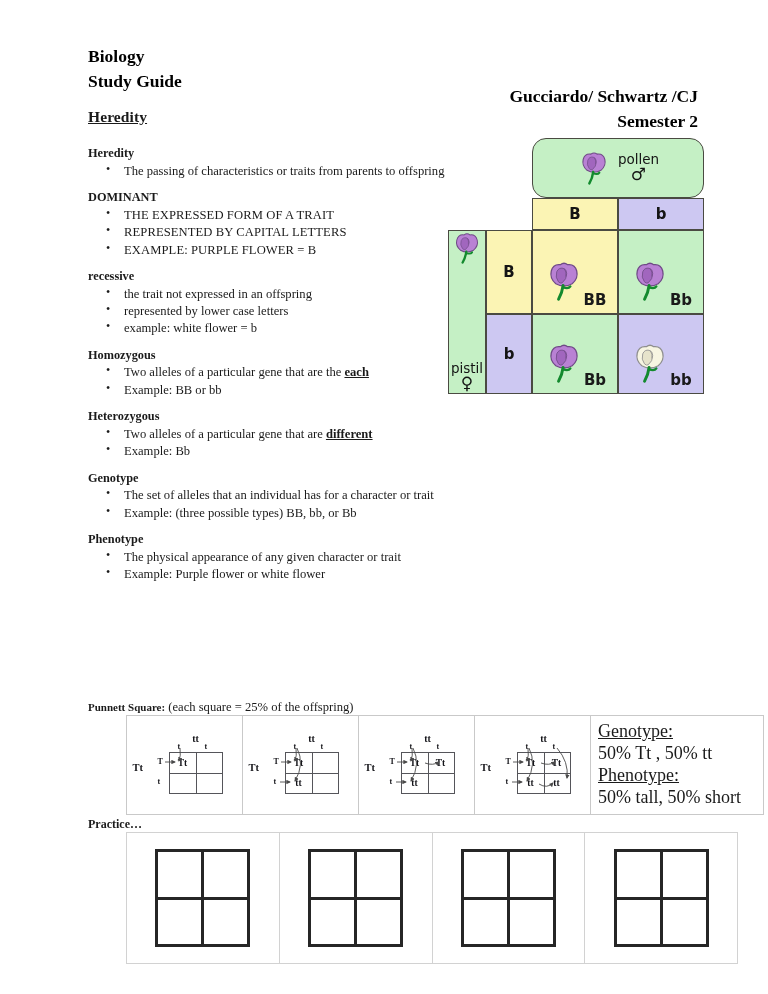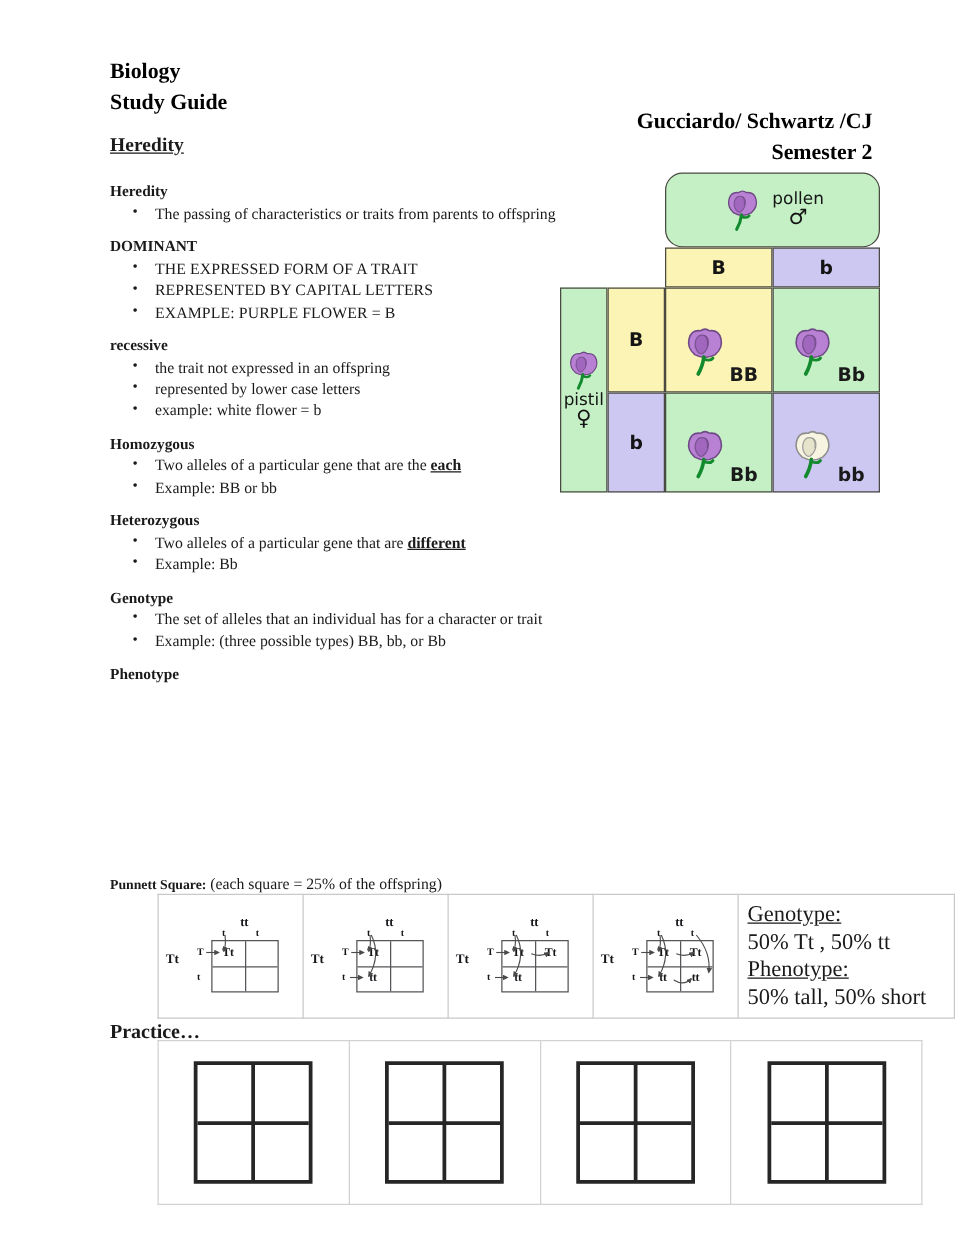--- a/index.html
+++ b/index.html
@@ -266,21 +266,21 @@
     line-height: 1.22;
     font-family: "Liberation Serif", "DejaVu Serif", serif;
   }
   .result-box .hdr { text-decoration: underline; }
 
   
   .practice-label {
     position: absolute;
     left: 88px;
     top: 817px;
-    font-size: 16px;
+    font-size: 12px;
     font-weight: bold;
   }
   .practice-table {
     position: absolute;
     left: 126px;
     top: 832px;
     width: 612px;
     height: 132px;
     border-collapse: collapse;
     table-layout: fixed;
@@ -378,20 +378,24 @@
       </div>
       <div class="term-block wide">
         <div class="term-head">Genotype</div>
         <ul class="term-list">
           <li><span>The set of alleles that an individual has for a character or trait</span></li>
           <li><span>Example:  (three possible types)  BB, bb, or Bb</span></li>
         </ul>
       </div>
       <div class="term-block wide">
         <div class="term-head">Phenotype</div>
+        <ul class="term-list">
+          <li><span>The physical appearance of any given character or trait</span></li>
+          <li><span>Example:  Purple flower or white flower</span></li>
+        </ul>
       </div>
     </div>
 
   <div class="illus" id="illustration">
       <div class="cell pollen-head" style="left: 84px; top: 0px; width: 172px; height: 60px; background: rgb(197, 240, 197); border-radius: 14px;">
         <svg class="flower" width="34" height="36" viewBox="0 0 44 46">
           <path d="M13 26 Q6 20 8 12 Q10 4 18 5 Q22 2 26 5 Q34 4 36 12 Q38 20 31 26 Q22 31 13 26 Z" fill="#b981d4" stroke="#6f4a86" stroke-width="1.4"></path>
           <path d="M16 24 Q12 19 14 13 Q16 8 21 9 Q25 10 25 15 Q25 21 20 25 Q18 26 16 24 Z" fill="#9d62bb" stroke="#6f4a86" stroke-width="1.1" opacity="0.85"></path>
           <path d="M22 9 Q25 13 24 18" fill="none" stroke="#6f4a86" stroke-width="1" opacity="0.7"></path>
           <path d="M21 28 Q20 36 16 43" fill="none" stroke="#138a2e" stroke-width="3.2" stroke-linecap="round"></path>
@@ -401,21 +405,21 @@
           <span class="lbl-sm">pollen</span>
           <span class="sym">♂</span>
         </span>
       </div>
       <div class="cell " style="left: 84px; top: 60px; width: 86px; height: 32px; background: rgb(251, 244, 180);">
         <span class="lbl">B</span>
       </div>
       <div class="cell " style="left: 170px; top: 60px; width: 86px; height: 32px; background: rgb(205, 200, 242);">
         <span class="lbl">b</span>
       </div>
-      <div class="cell pistil-head" style="left: 0px; top: 92px; width: 38px; height: 164px; background: rgb(197, 240, 197);">
+      <div class="cell pistil-head" style="left: 0px; top: 92px; width: 38px; height: 164px; background: rgb(197, 240, 197); justify-content: space-between;">
         <svg class="flower" width="32" height="34" viewBox="0 0 44 46">
           <path d="M13 26 Q6 20 8 12 Q10 4 18 5 Q22 2 26 5 Q34 4 36 12 Q38 20 31 26 Q22 31 13 26 Z" fill="#b981d4" stroke="#6f4a86" stroke-width="1.4"></path>
           <path d="M16 24 Q12 19 14 13 Q16 8 21 9 Q25 10 25 15 Q25 21 20 25 Q18 26 16 24 Z" fill="#9d62bb" stroke="#6f4a86" stroke-width="1.1" opacity="0.85"></path>
           <path d="M22 9 Q25 13 24 18" fill="none" stroke="#6f4a86" stroke-width="1" opacity="0.7"></path>
           <path d="M21 28 Q20 36 16 43" fill="none" stroke="#138a2e" stroke-width="3.2" stroke-linecap="round"></path>
           <path d="M21 30 Q27 32 29 29" fill="none" stroke="#138a2e" stroke-width="2.6" stroke-linecap="round"></path>
         </svg>
         <span class="txtgrp">
           <span class="lbl-sm">pistil</span>
           <span class="sym">♀</span>

